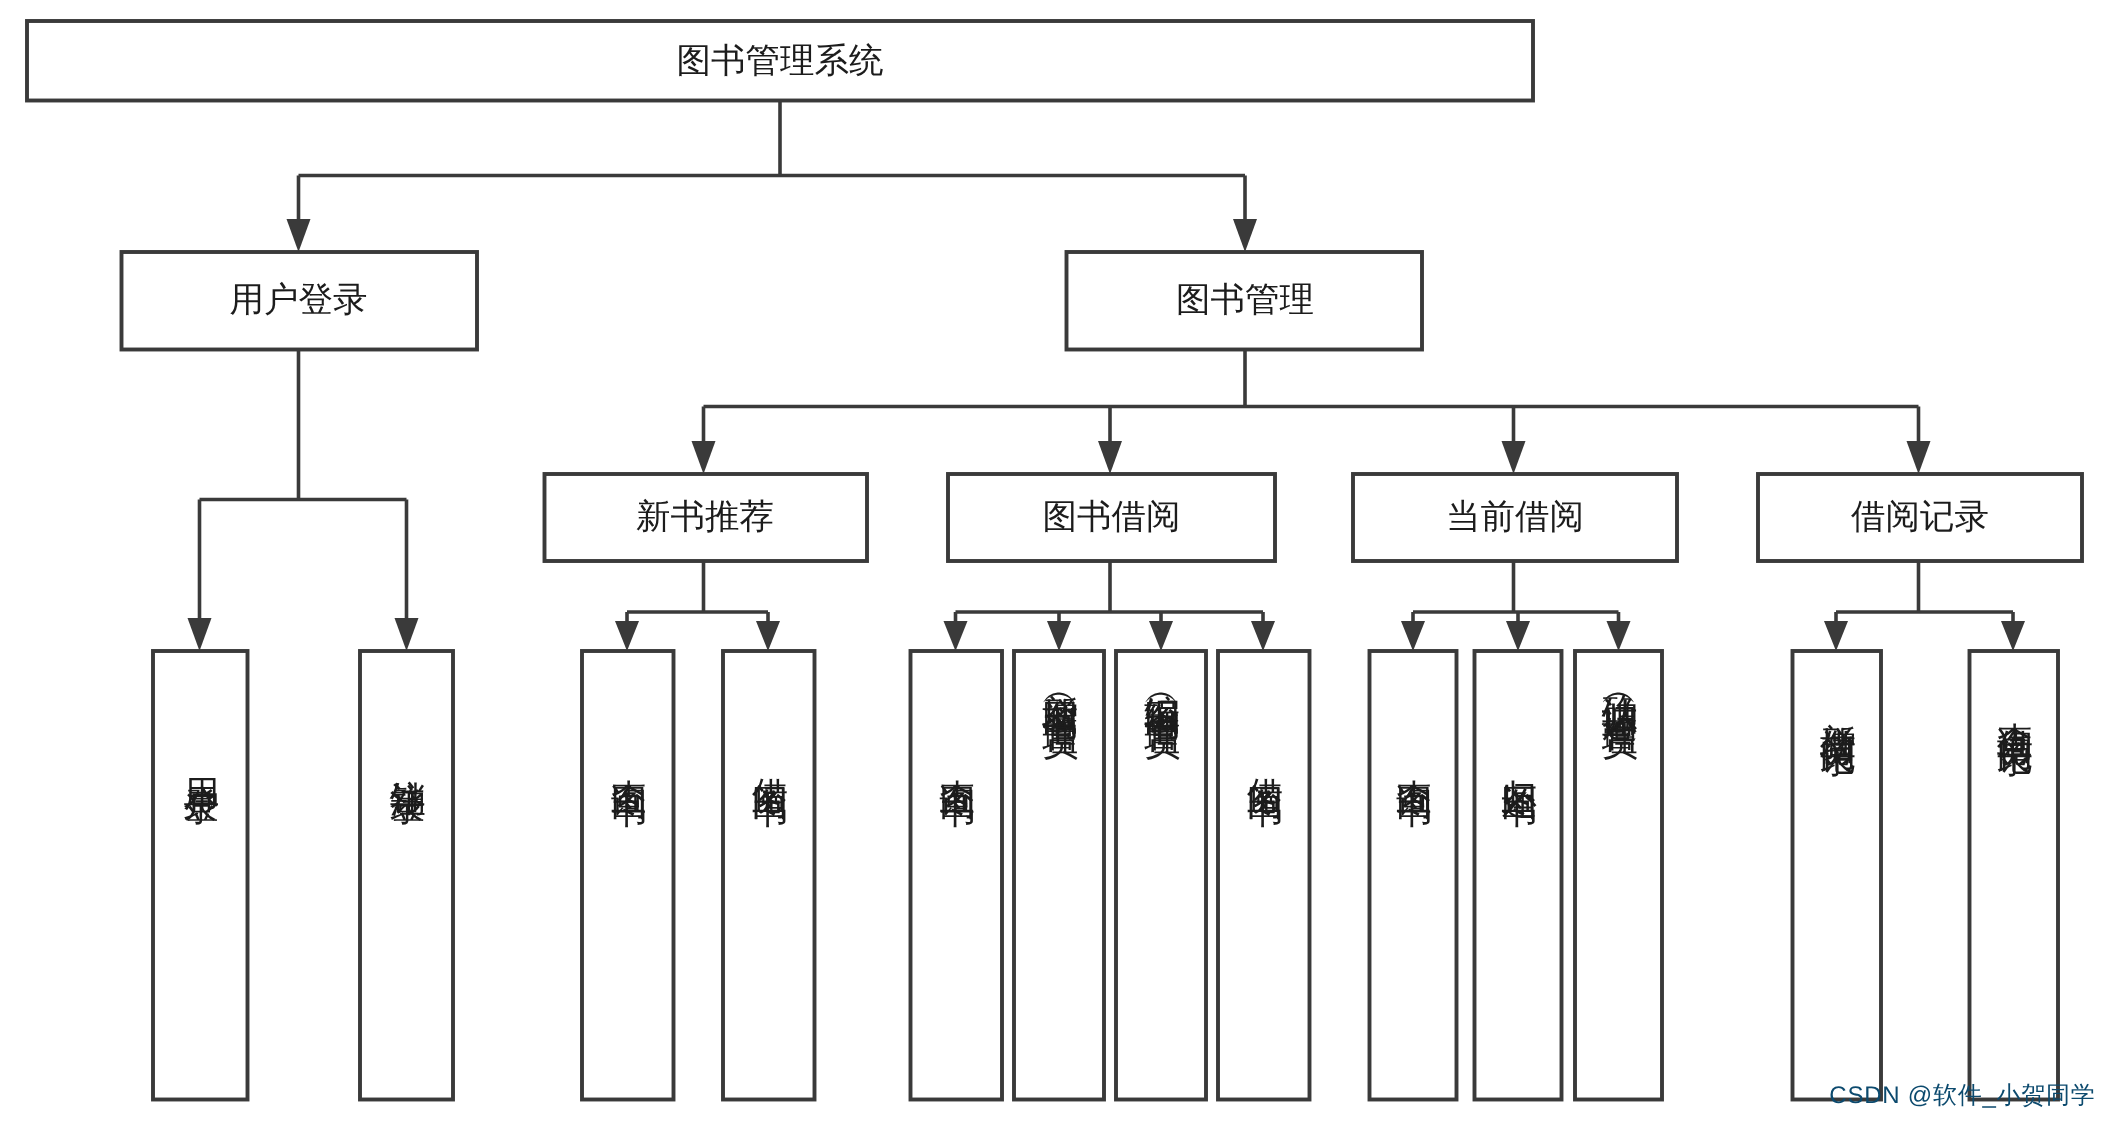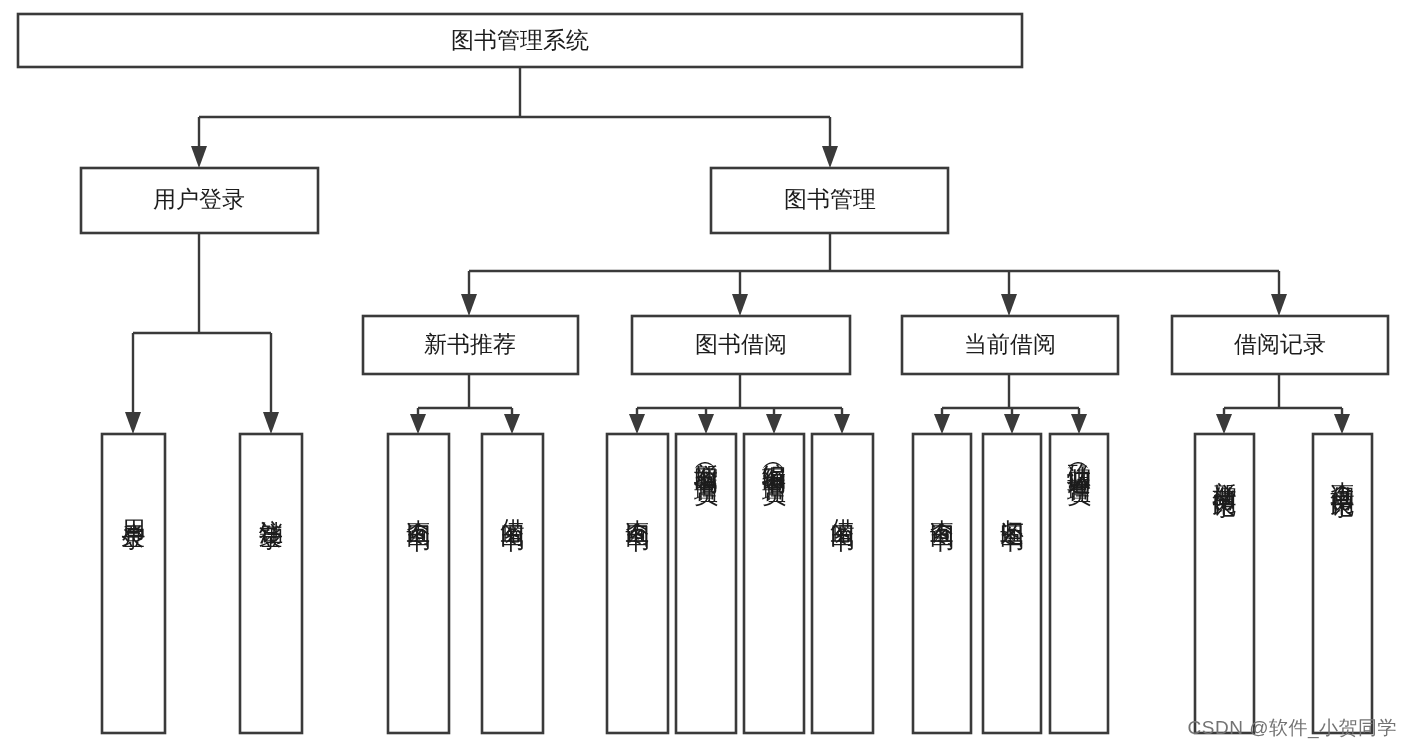--- a/index.html
+++ b/index.html
@@ -63,22 +63,22 @@
     line-height: 1.16;
     letter-spacing: 3px;
     color: #1c1c1c;
     white-space: nowrap;
   }
   .watermark {
     position: absolute;
     right: 8px;
     bottom: 6px;
     font-family: "Liberation Sans", "DejaVu Sans", sans-serif;
-    font-size: 19px;
-    color: #737373;
+    font-size: 16px;
+    color: #0c4a6e;
     letter-spacing: 0.5px;
     user-select: none;
   }
 </style>
 </head>
 <body>
 
 <div id="diagram-root">
 
   <svg class="diagram-canvas" viewBox="0 0 1405 747">

